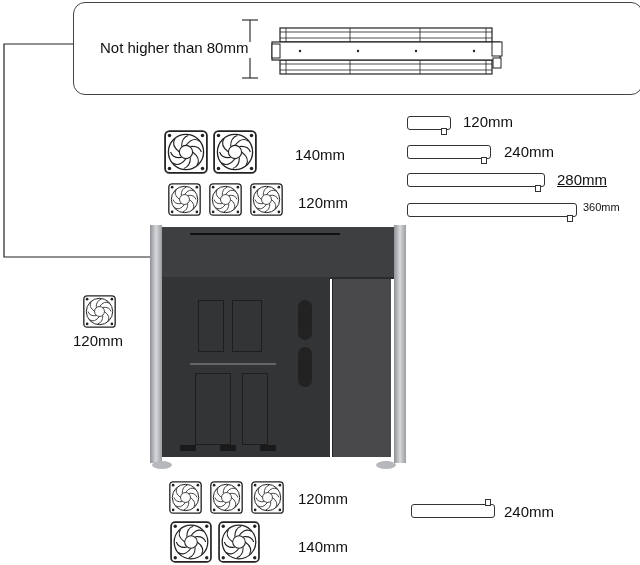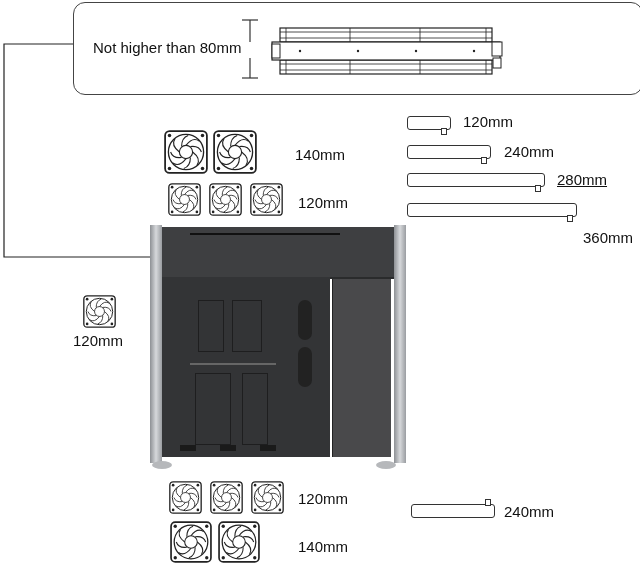--- a/index.html
+++ b/index.html
@@ -31,21 +31,21 @@
         <path d="M24 15 Q32 14 34 20"></path>
           <path d="M24 25 Q24 33 18 35"></path>
         <path d="M16 25 Q8 26 6 20"></path>
           <path d="M16 15 Q16 7 22 5"></path>
       </g>
     </symbol>
   </defs>
 </svg>
 
 <div class="abs" style="left:73px;top:2px;width:570px;height:93px;border:1.5px solid #444;border-radius:12px;box-sizing:border-box;"></div>
-<div class="lbl" style="left:93px;top:39px;font-size:15px;">Not higher than 80mm</div>
+<div class="lbl" style="left:100px;top:39px;font-size:15px;">Not higher than 80mm</div>
 
 <svg class="abs" style="left:238px;top:18px" width="24" height="62">
   <line x1="4" y1="2" x2="20" y2="2" stroke="#333" stroke-width="1.2"></line>
   <line x1="12" y1="2" x2="12" y2="24" stroke="#333" stroke-width="1.2"></line>
   <line x1="12" y1="40" x2="12" y2="60" stroke="#333" stroke-width="1.2"></line>
   <line x1="4" y1="60" x2="20" y2="60" stroke="#333" stroke-width="1.2"></line>
 </svg>
 
 <svg class="abs" style="left:270px;top:26px" width="236" height="50">
   <rect x="10" y="2" width="212" height="14" fill="#fff" stroke="#222" stroke-width="1.2"></rect>
@@ -105,21 +105,21 @@
     <span class="port" style="right:3px;bottom:-6px"></span>
   </div>
 <div class="lbl" style="left:504px;top:143px;font-size:15px;">240mm</div>
 <div class="rad" style="left:407px;top:173px;width:138px;">
     <span class="port" style="right:3px;bottom:-6px"></span>
   </div>
 <div class="lbl" style="left:557px;top:171px;font-size:15px;text-decoration:underline;">280mm</div>
 <div class="rad" style="left:407px;top:203px;width:170px;">
     <span class="port" style="right:3px;bottom:-6px"></span>
   </div>
-<div class="lbl" style="left:583px;top:201px;font-size:15px;margin-top:28px;">360mm</div>
+<div class="lbl" style="left:583px;top:201px;font-size:11px;">360mm</div>
 
 <svg class="fan" style="left:83px;top:295px" width="33" height="33">
     <use href="#fan-sym"></use>
   </svg>
 <div class="lbl" style="left:73px;top:332px;font-size:15px;">120mm</div>
 
 <div class="abs" style="left:150px;top:225px;width:256px;height:245px;">
 
   <div class="abs" style="left:0;top:0;width:12px;height:238px;background:linear-gradient(90deg,#8d9094,#d6d8db,#9a9da1);"></div>
   <div class="abs" style="left:244px;top:0;width:12px;height:238px;background:linear-gradient(90deg,#8d9094,#d6d8db,#9a9da1);"></div>

